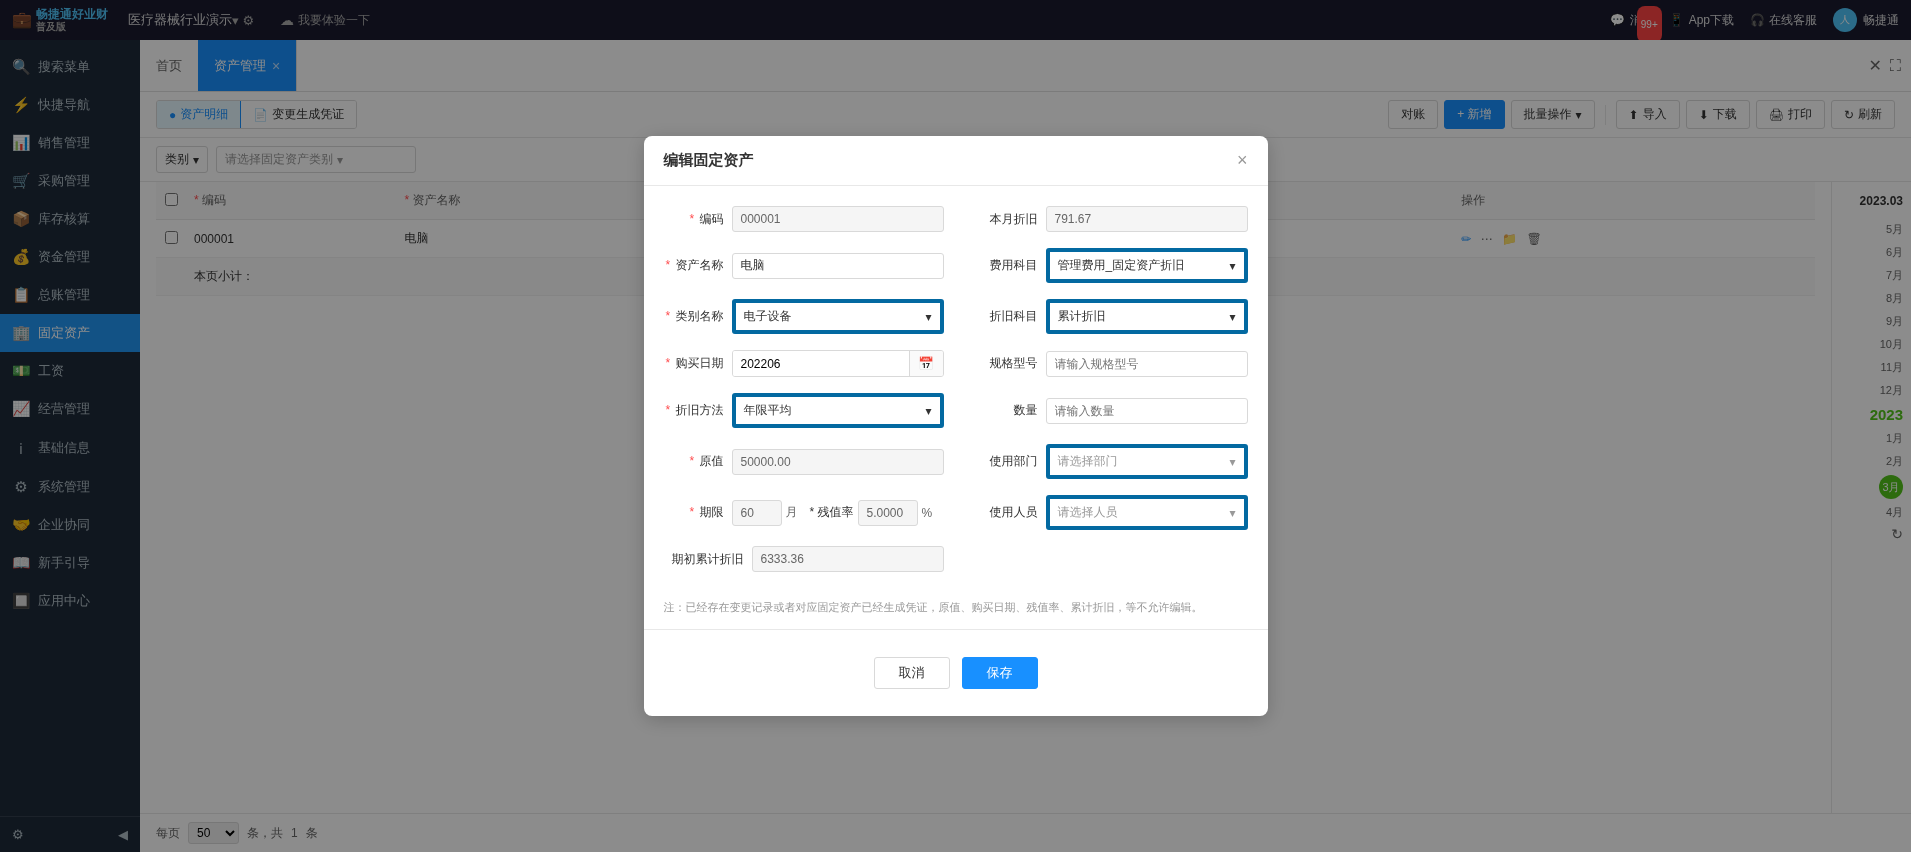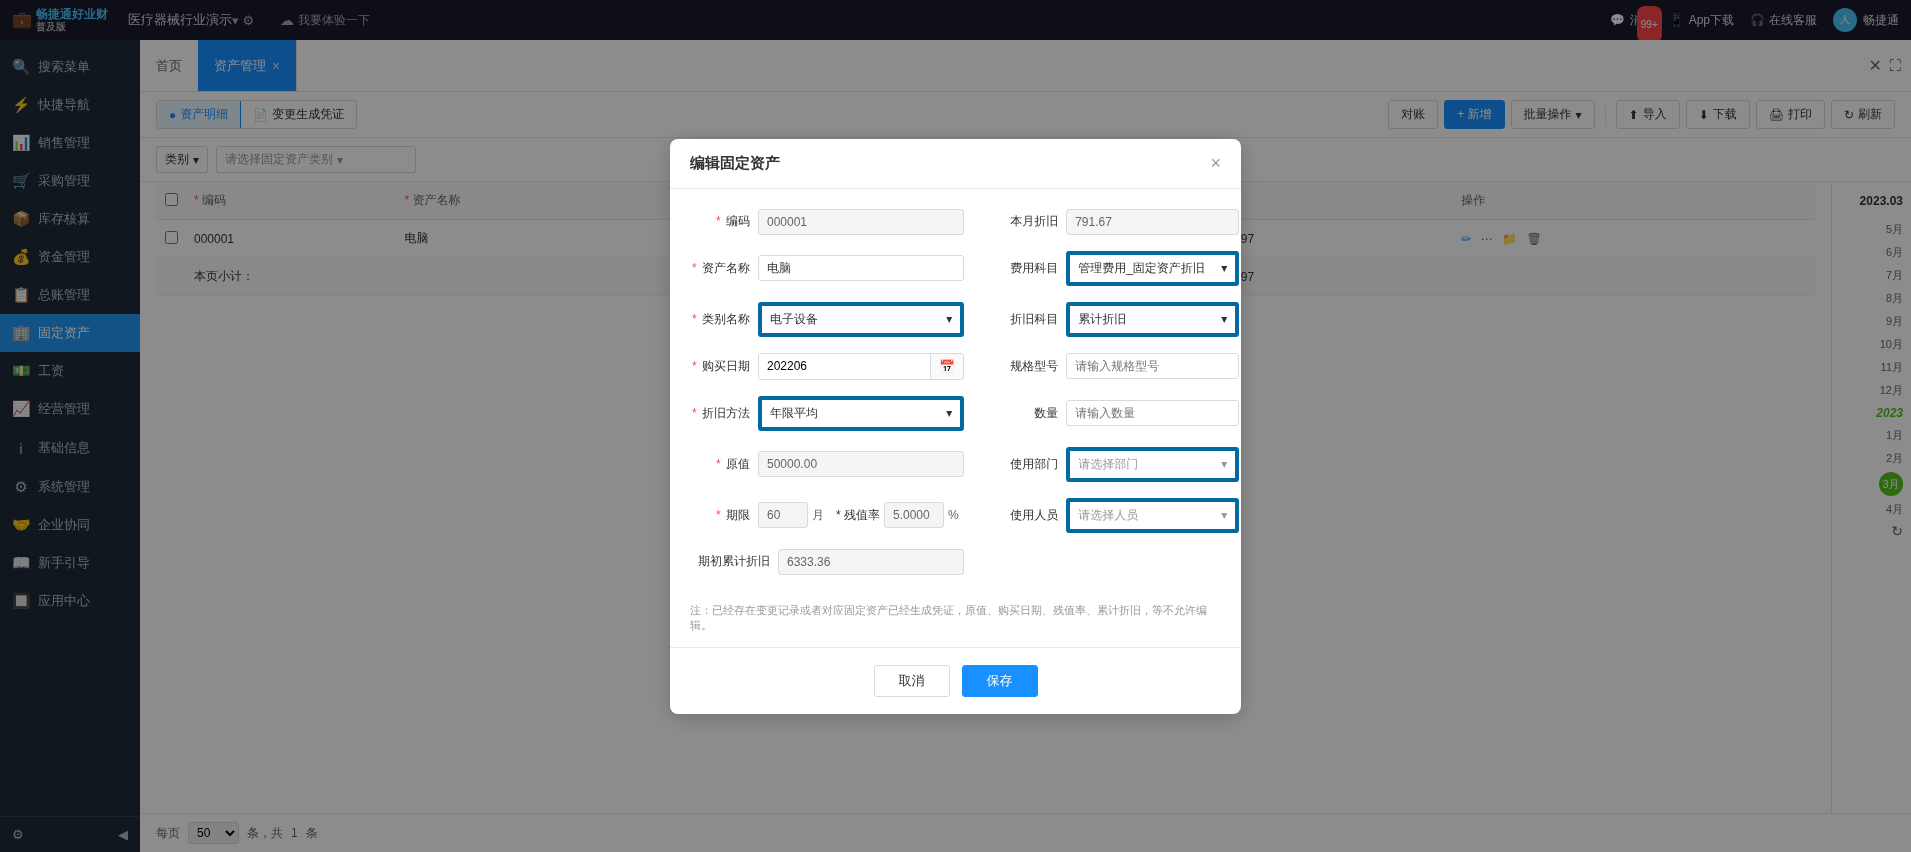--- a/index.html
+++ b/index.html
@@ -64,26 +64,26 @@
     .calendar-panel { width: 80px; background: white; border-left: 1px solid #e8e8e8; flex-shrink: 0; padding: 8px 4px; font-size: 11px; color: #666; overflow: hidden; }
     .cal-year { color: #333; font-weight: bold; font-size: 12px; text-align: right; padding: 4px; }
     .cal-month { padding: 4px; text-align: right; color: #666; cursor: pointer; }
 
     
     .pagination-bar { padding: 8px 16px; background: white; border-top: 1px solid #e8e8e8; display: flex; align-items: center; gap: 8px; font-size: 12px; color: #666; flex-shrink: 0; }
     .page-select { border: 1px solid #d9d9d9; border-radius: 3px; padding: 2px 4px; font-size: 12px; }
 
     
     .modal-overlay { position: fixed; top: 0; left: 0; width: 100%; height: 100%; background: rgba(0,0,0,0.45); z-index: 100; display: flex; align-items: center; justify-content: center; }
-    .modal { background: white; border-radius: 8px; width: 571px; box-shadow: 0 4px 20px rgba(0,0,0,0.2); position: relative; }
+    .modal { background: white; border-radius: 8px; width: 624px; box-shadow: 0 4px 20px rgba(0,0,0,0.2); position: relative; }
     .modal-header { display: flex; align-items: center; justify-content: space-between; padding: 14px 20px; border-bottom: 1px solid #e8e8e8; }
     .modal-title { font-size: 15px; font-weight: bold; color: #333; }
     .modal-close { cursor: pointer; color: #999; font-size: 18px; background: none; border: none; }
     .modal-body { padding: 20px; display: grid; grid-template-columns: 1fr 1fr; gap: 16px 24px; }
-    .modal-footer { padding: 17px 20px; border-top: 1px solid #e8e8e8; display: flex; justify-content: center; gap: 12px; }
+    .modal-footer { padding: 27px 20px; border-top: 1px solid #e8e8e8; display: flex; justify-content: center; gap: 12px; }
     .modal-note { padding: 8px 20px 14px; font-size: 11px; color: #999; }
 
     .form-row { display: flex; align-items: center; gap: 8px; }
     .form-label { font-size: 12px; color: #333; white-space: nowrap; min-width: 60px; text-align: right; }
     .form-required { color: #ff4d4f; margin-right: 2px; }
     .form-input { flex: 1; border: 1px solid #d9d9d9; border-radius: 3px; padding: 5px 8px; font-size: 12px; color: #333; outline: none; }
     .form-input.readonly { background: #f5f5f5; color: #666; }
     .form-input-with-icon { flex: 1; display: flex; border: 1px solid #d9d9d9; border-radius: 3px; overflow: hidden; }
     .form-input-with-icon input { flex: 1; border: none; padding: 5px 8px; font-size: 12px; outline: none; }
     .form-input-with-icon .input-icon { padding: 5px 8px; background: #fafafa; border-left: 1px solid #d9d9d9; color: #666; cursor: pointer; display: flex; align-items: center; }
@@ -325,21 +325,21 @@
           <div class="cal-year">2023.03</div>
           <div style="height:6px;"></div>
           <div class="cal-month">5月</div>
           <div class="cal-month">6月</div>
           <div class="cal-month">7月</div>
           <div class="cal-month">8月</div>
           <div class="cal-month">9月</div>
           <div class="cal-month">10月</div>
           <div class="cal-month">11月</div>
           <div class="cal-month">12月</div>
-          <div style="font-size:12px; color:#52c41a; font-weight:bold; text-align:right; padding:4px;font-style:italic;">2023</div>
+          <div style="font-size:15px; color:#52c41a; font-weight:bold; text-align:right; padding:4px;">2023</div>
           <div class="cal-month">1月</div>
           <div class="cal-month">2月</div>
           <div style="display:flex; justify-content:flex-end; padding:2px 4px;">
             <div style="background:#52c41a; color:white; border-radius:50%; width:24px; height:24px; display:flex; align-items:center; justify-content:center; font-size:11px; cursor:pointer;">3月</div>
           </div>
           <div class="cal-month">4月</div>
           <div style="display:flex; justify-content:flex-end; padding:2px 4px;">
             <span style="cursor:pointer; color:#666; font-size:14px;">↻</span>
           </div>
         </div>

